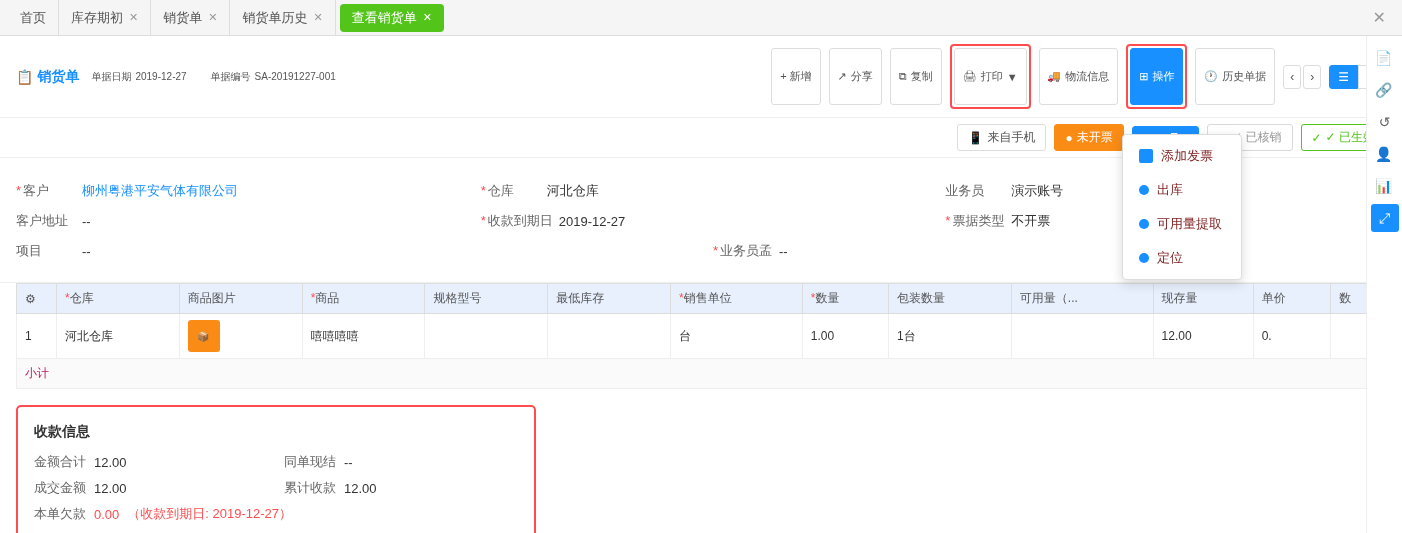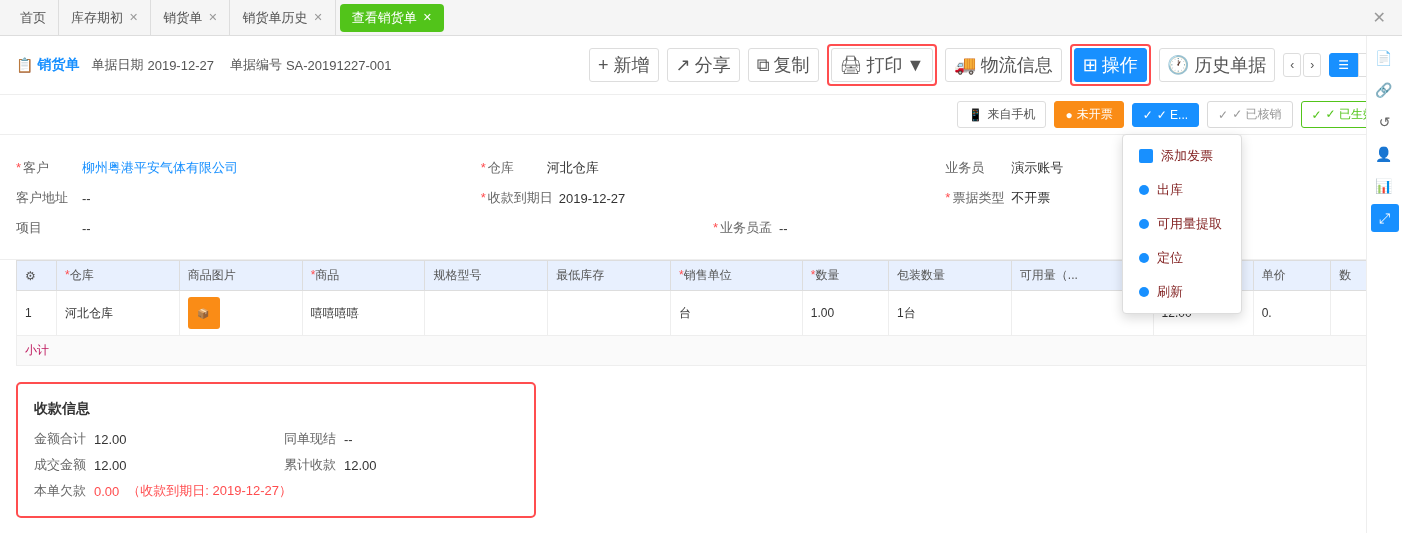--- a/index.html
+++ b/index.html
@@ -15,24 +15,24 @@
     .tab-bar-close { margin-left: auto; cursor: pointer; font-size: 16px; color: #999; padding: 0 8px; }
 
     
     .main-area { background: #fff; margin: 0; padding: 0; height: calc(100vh - 36px); overflow: auto; position: relative; }
 
     
     .doc-header { display: flex; align-items: center; padding: 8px 16px; border-bottom: 1px solid #eee; background: #fff; }
     .doc-title-area { display: flex; align-items: center; gap: 12px; flex: 1; }
     .doc-icon { color: #1890ff; font-size: 14px; display: flex; align-items: center; gap: 4px; }
     .doc-type { font-weight: bold; font-size: 14px; }
-    .doc-meta { display: flex; align-items: center; gap: 16px; font-size: 13px; color: #555; }
+    .doc-meta { display: flex; align-items: center; gap: 24px; font-size: 10px; color: #555; }
     .doc-meta-item { display: flex; align-items: center; gap: 4px; }
     .doc-actions { display: flex; align-items: center; gap: 8px; }
-    .action-btn { display: flex; align-items: center; gap: 4px; padding: 4px 8px; border: 1px solid #ddd; border-radius: 3px; cursor: pointer; font-size: 18px; color: #555; background: #fff; white-space: nowrap; }
+    .action-btn { display: flex; align-items: center; gap: 4px; padding: 20px 8px; border: 1px solid #ddd; border-radius: 3px; cursor: pointer; font-size: 11px; color: #555; background: #fff; white-space: nowrap; }
     .action-btn.primary { background: #1890ff; color: #fff; border-color: #1890ff; }
     .status-cancelled { background: #fff; color: #999; border: 1px solid #d9d9d9; border-radius: 3px; display: flex; align-items: center; gap: 4px; padding: 4px 10px; font-size: 12px; }
     .status-effective { background: #fff; color: #52c41a; border: 1px solid #52c41a; border-radius: 3px; display: flex; align-items: center; gap: 4px; padding: 4px 10px; font-size: 12px; }
 
     
     .toolbar-row { display: flex; align-items: center; justify-content: flex-end; padding: 6px 16px; border-bottom: 1px solid #eee; gap: 8px; background: #fff; }
     .toolbar-btn { display: flex; align-items: center; gap: 4px; padding: 4px 10px; border: 1px solid #ddd; border-radius: 3px; cursor: pointer; font-size: 12px; color: #555; background: #fff; white-space: nowrap; }
     .toolbar-btn.orange { background: #fa8c16; color: #fff; border-color: #fa8c16; }
     .toolbar-btn.blue { background: #1890ff; color: #fff; border-color: #1890ff; }
     .nav-arrows { display: flex; gap: 2px; }
@@ -321,24 +321,20 @@
       <span>出库</span>
     </div>
     <div class="dropdown-item">
       <span class="dropdown-dot blue"></span>
       <span>可用量提取</span>
     </div>
     <div class="dropdown-item">
       <span class="dropdown-dot blue"></span>
       <span>定位</span>
     </div>
-    <div class="dropdown-item">
-      <span class="dropdown-dot blue"></span>
-      <span>刷新</span>
-    </div>
   </div>
 </div>
 
 <div class="right-sidebar">
   <div class="sidebar-icon-btn">📄</div>
   <div class="sidebar-icon-btn">🔗</div>
   <div class="sidebar-icon-btn">↺</div>
   <div class="sidebar-icon-btn">👤</div>
   <div class="sidebar-icon-btn">📊</div>
   <div class="sidebar-icon-btn active">⤢</div>

